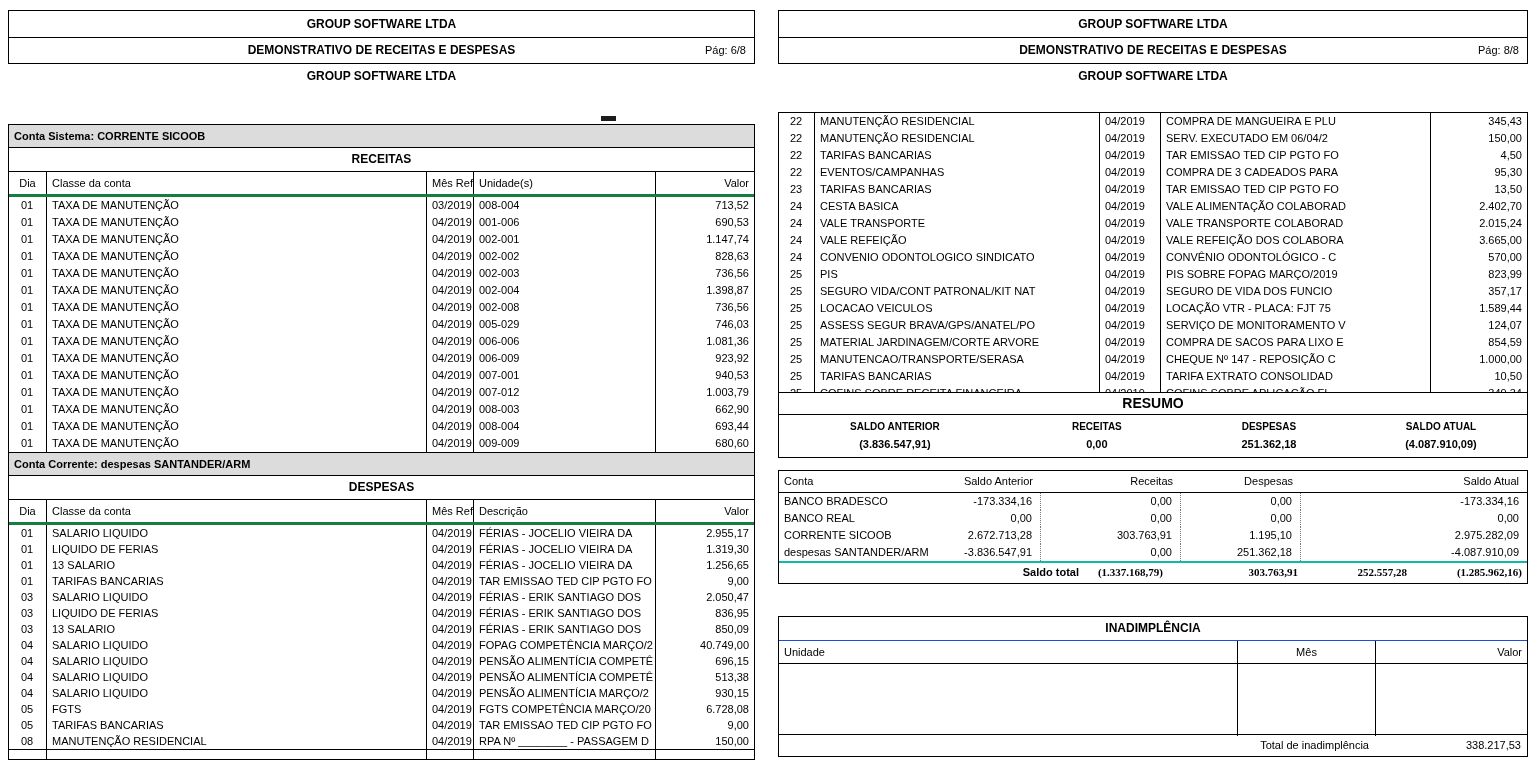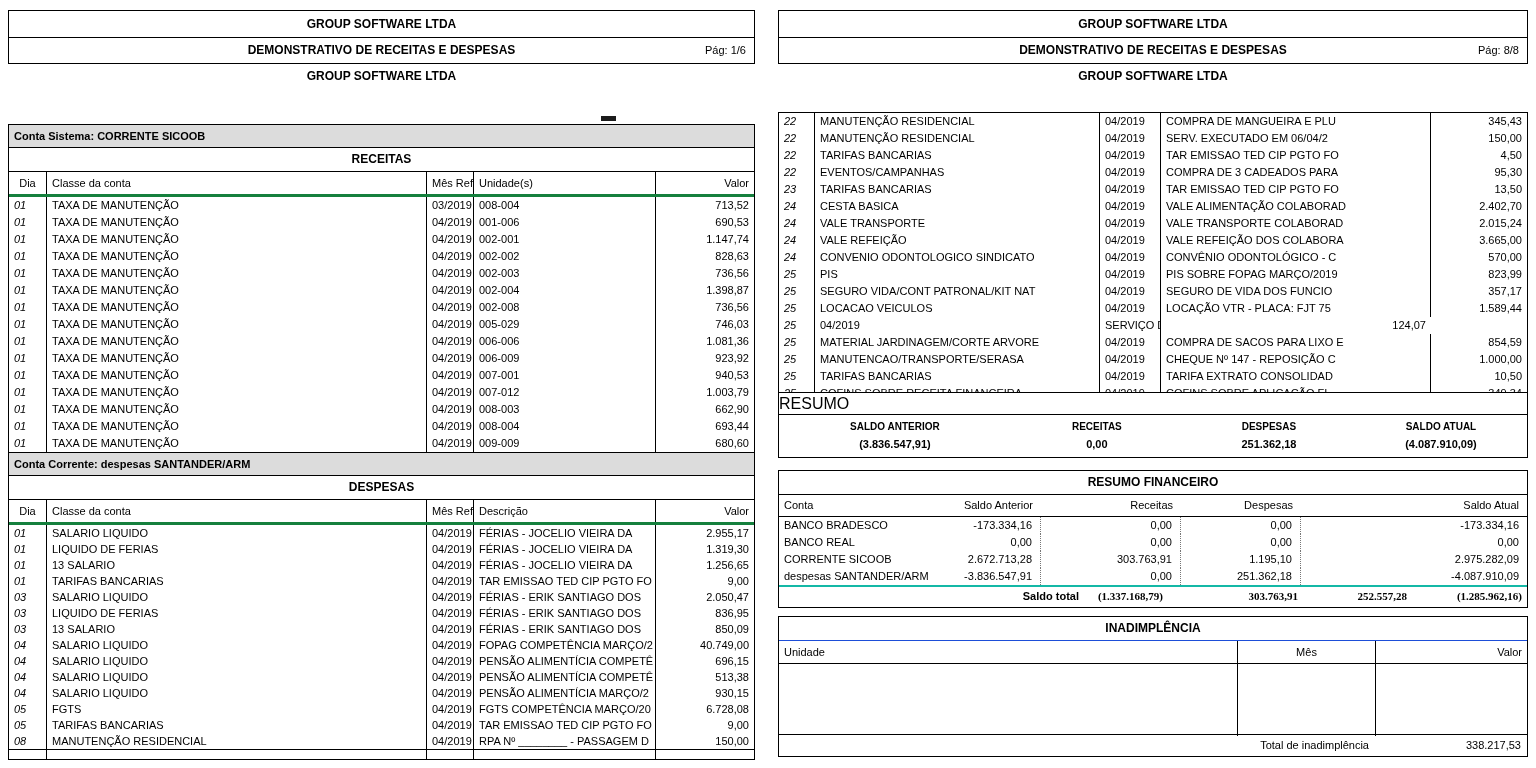--- a/index.html
+++ b/index.html
@@ -23,25 +23,25 @@
   .gridL{display:grid;grid-template-columns:38px 380px 47px 182px 1fr;}
   .gridR{display:grid;grid-template-columns:36px 285px 61px 270px 1fr;}
   .td{padding:0 5px;white-space:nowrap;overflow:hidden;font-size:11px;box-sizing:border-box;}
   .sep{border-right:1px solid #000;}
   .thead{border-bottom:3px solid #15803d;}
   .thead .td{height:22px;line-height:22px;}
   .tr .td{height:17px;line-height:17px;}
   .trS .td{height:16px;line-height:16px;}
   .t-r{text-align:right;}
   .t-c{text-align:center;}
-  .dia{text-align:left;padding-right:6px;font-style:italic;}
+  .dia{text-align:center;padding-right:6px;}
   .strip{height:9px;}
   .partial{height:8px;overflow:hidden;}
   
-  .rz-title{height:21px;line-height:21px;text-align:left;font-weight:normal;font-size:16px;border-bottom:1px solid #000;}
+  .rz-title{height:21px;line-height:21px;text-align:center;font-weight:bold;font-size:14px;border-bottom:1px solid #000;}
   .rz-grid{display:grid;grid-template-columns:31% 23% 23% 23%;padding-top:6px;}
   .rz-label{font-size:10px;font-weight:bold;text-align:center;}
   .rz-val{font-size:11px;font-weight:bold;text-align:center;margin-top:6px;}
   
   .rf-title{height:23px;line-height:23px;text-align:center;font-weight:bold;font-size:12px;border-bottom:1px solid #000;}
   .rf-grid{display:grid;grid-template-columns:160px 102px 140px 120px 1fr;}
   .rf-head{border-bottom:1px solid #000;}
   .rf-head .td{height:21px;line-height:21px;}
   .rf-grid .tdr{height:17px;line-height:17px;}
   .dot{border-right:1px dotted #777;}
@@ -66,21 +66,21 @@
 </style>
 </head>
 <body>
 
 <div id="root">
 
   <div class="abs box" style="left:8px;top:10px;width:747px;">
     <div class="hdr-row1">GROUP SOFTWARE LTDA</div>
     <div class="hdr-row2">
       <span>DEMONSTRATIVO DE RECEITAS E DESPESAS</span>
-      <span class="pg">Pág: 1/6</span>
+      <span class="pg">Pág: 6/8</span>
     </div>
   </div>
   <div class="abs subtitle" style="left:8px;top:67px;width:747px;">GROUP SOFTWARE LTDA</div>
 
   <div class="abs art1"></div>
 
   <div class="abs box" style="left:8px;top:124px;width:747px;">
     <div class="secbar">Conta Sistema: CORRENTE SICOOB</div>
     <div class="secttl">RECEITAS</div>
     <div class="gridL thead">
@@ -410,20 +410,21 @@
         </div>
         <div class="gridR tr">
           <div class="td dia sep">25</div>
           <div class="td sep">LOCACAO VEICULOS</div>
           <div class="td sep">04/2019</div>
           <div class="td sep">LOCAÇÃO VTR - PLACA: FJT 75</div>
           <div class="td t-r">1.589,44</div>
         </div>
         <div class="gridR tr">
           <div class="td dia sep">25</div>
+          <div class="td sep">ASSESS SEGUR BRAVA/GPS/ANATEL/PO</div>
           <div class="td sep">04/2019</div>
           <div class="td sep">SERVIÇO DE MONITORAMENTO V</div>
           <div class="td t-r">124,07</div>
         </div>
         <div class="gridR tr">
           <div class="td dia sep">25</div>
           <div class="td sep">MATERIAL JARDINAGEM/CORTE ARVORE</div>
           <div class="td sep">04/2019</div>
           <div class="td sep">COMPRA DE SACOS PARA LIXO E</div>
           <div class="td t-r">854,59</div>
@@ -470,21 +471,20 @@
         <div class="rz-val">251.362,18</div>
       </div>
       <div>
         <div class="rz-label">SALDO ATUAL</div>
         <div class="rz-val">(4.087.910,09)</div>
       </div>
     </div>
   </div>
 
   <div class="abs box" style="left:778px;top:470px;width:750px;">
-    <div class="rf-title">RESUMO FINANCEIRO</div>
     <div class="rf-grid rf-head">
       <div class="td">Conta</div>
       <div class="td num">Saldo Anterior</div>
       <div class="td num">Receitas</div>
       <div class="td num">Despesas</div>
       <div class="td num">Saldo Atual</div>
     </div>
     <div>
 
     <div class="rf-grid">

